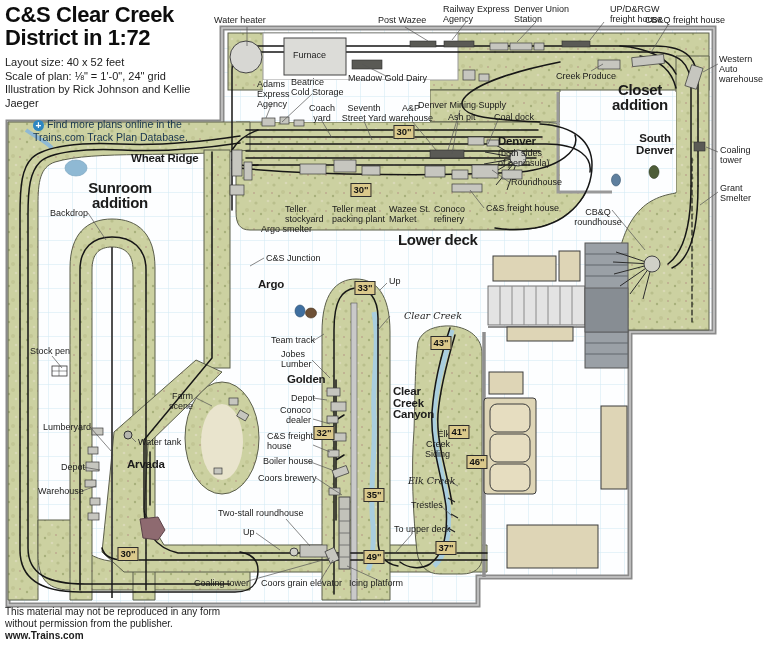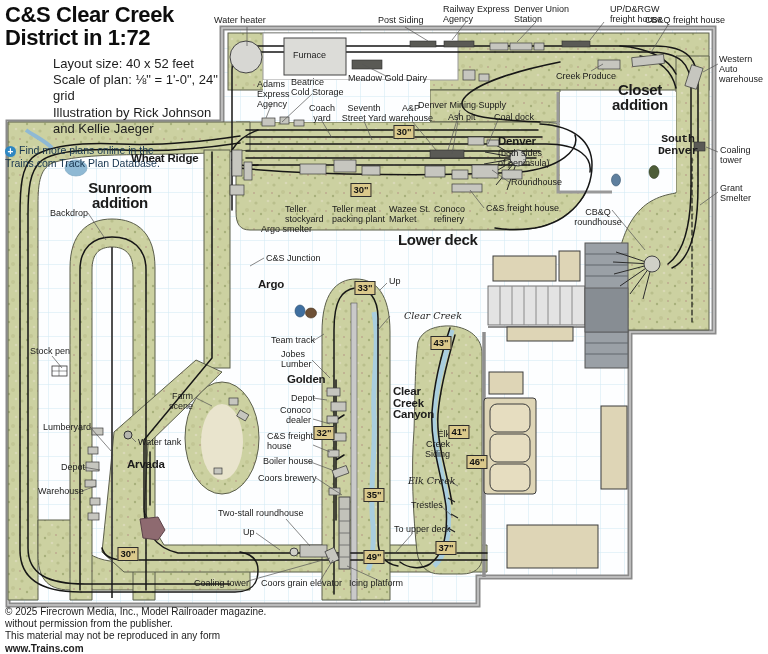--- a/index.html
+++ b/index.html
@@ -2,22 +2,22 @@
 <html><head>
 <meta charset="utf-8">
 <style>
   html,body{margin:0;padding:0;background:#fff;}
   .page{position:relative;width:768px;height:654px;background:#fff;overflow:hidden;
         font-family:"Liberation Sans",sans-serif;}
   svg{position:absolute;left:0;top:0;}
   
   .titleblock{position:absolute;left:5px;top:4px;width:215px;color:#111;}
   .titleblock .t1,.titleblock .t2{font-size:22px;font-weight:bold;line-height:1.04;letter-spacing:-.4px;color:#0d0d0d;}
-  .meta{margin-top:6px;font-size:13px;line-height:1.25;color:#1c1c1c;margin-left:48px;}
-  .note{margin-top:7px;font-size:10.5px;line-height:1.25;color:#16344e;white-space:pre-line;position:relative;padding-left:0;}
+  .meta{margin-top:6px;font-size:11px;line-height:1.25;color:#1c1c1c;}
+  .note{margin-top:7px;font-size:10.5px;line-height:1.25;color:#16344e;white-space:pre-line;position:relative;padding-left:0;margin-left:28px;}
   .plus{display:inline-block;width:11px;height:11px;border-radius:50%;background:#2e86c1;color:#fff;
         font-size:10px;font-weight:bold;line-height:11px;text-align:center;margin-right:3px;vertical-align:-1px;}
   
   .labels{position:absolute;left:0;top:0;width:768px;height:654px;pointer-events:none;}
   .ml{position:absolute;font-size:9px;line-height:1.1;color:#1b1b1b;white-space:pre-line;}
   .bold-sm{font-weight:bold;font-size:11.5px;letter-spacing:-.2px;line-height:1.02;}
   .bold-lg{font-weight:bold;font-size:15px;line-height:1.0;letter-spacing:-.3px;}
   .italic{font-family:"DejaVu Serif",serif;font-style:italic;font-size:9.5px;color:#222;}
   .marker{font-weight:bold;font-size:9.5px;line-height:1;background:#dbc98b;border:1px solid #2d2d2d;
           padding:1px 2px;transform:translateX(-50%);white-space:nowrap;color:#111;}
@@ -272,21 +272,21 @@
     <div>Layout size: 40 x 52 feet</div>
     <div>Scale of plan: ⅛" = 1'-0", 24" grid</div>
     <div>Illustration by Rick Johnson and Kellie Jaeger</div>
   </div>
   <div class="note"><span class="plus">+</span><span>Find more plans online in the
 Trains.com Track Plan Database.</span></div>
 </div>
 
 <div class="labels">
       <div class="ml" style="left: 214px; top: 16px;">Water heater</div>
-      <div class="ml" style="left: 378px; top: 16px;">Post Siding</div>
+      <div class="ml" style="left: 378px; top: 16px;">Post Wazee</div>
       <div class="ml" style="left: 443px; top: 5px;">Railway Express
 Agency</div>
       <div class="ml" style="left: 514px; top: 5px;">Denver Union
 Station</div>
       <div class="ml" style="left: 582px; top: 5px; margin-left: 28px;">UP/D&amp;RGW
 freight house</div>
       <div class="ml" style="left: 645px; top: 16px;">CB&amp;Q freight house</div>
       <div class="ml" style="left: 719px; top: 55px;">Western
 Auto
 warehouse</div>
@@ -306,21 +306,21 @@
 Street Yard</div>
       <div class="ml al-center" style="left: 411px; top: 104px;">A&amp;P
 warehouse</div>
       <div class="ml" style="left: 418px; top: 101px;">Denver Mining Supply</div>
       <div class="ml" style="left: 448px; top: 113px;">Ash pit</div>
       <div class="ml" style="left: 494px; top: 113px;">Coal dock</div>
       <div class="ml marker" style="left: 404px; top: 125px;">30"</div>
       <div class="ml bold-sm" style="left: 498px; top: 136px;">Denver</div>
       <div class="ml" style="left: 498px; top: 149px;">(both sides
 of peninsula)</div>
-      <div class="ml bold-sm al-center" style="left: 678px; top: 133px; font-family: Liberation Mono, monospace;">South
+      <div class="ml bold-sm al-center" style="left: 655px; top: 133px;">South
 Denver</div>
       <div class="ml" style="left: 720px; top: 146px;">Coaling
 tower</div>
       <div class="ml" style="left: 720px; top: 184px;">Grant
 Smelter</div>
       <div class="ml" style="left: 511px; top: 178px;">Roundhouse</div>
       <div class="ml marker" style="left: 361px; top: 183px;">30"</div>
       <div class="ml" style="left: 486px; top: 204px;">C&amp;S freight house</div>
       <div class="ml al-center" style="left: 598px; top: 208px;">CB&amp;Q
 roundhouse</div>
@@ -380,19 +380,18 @@
       <div class="ml" style="left: 394px; top: 525px;">To upper deck</div>
       <div class="ml marker" style="left: 374px; top: 550px;">49"</div>
       <div class="ml marker" style="left: 446px; top: 541px;">37"</div>
       <div class="ml marker" style="left: 128px; top: 547px;">30"</div>
       <div class="ml" style="left: 194px; top: 579px;">Coaling tower</div>
       <div class="ml" style="left: 261px; top: 579px;">Coors grain elevator</div>
       <div class="ml" style="left: 349px; top: 579px;">Icing platform</div>
     </div>
 
 <div class="copyright">
-  <div>© 2025 Firecrown Media, Inc., Model Railroader magazine.</div>
+  <div>This material may not be reproduced in any form</div>
   <div>without permission from the publisher.</div>
-  <div>This material may not be reproduced in any form</div>
   <div class="cr-last">www.Trains.com</div>
 </div>
 
 </div>
 
 </body></html>

